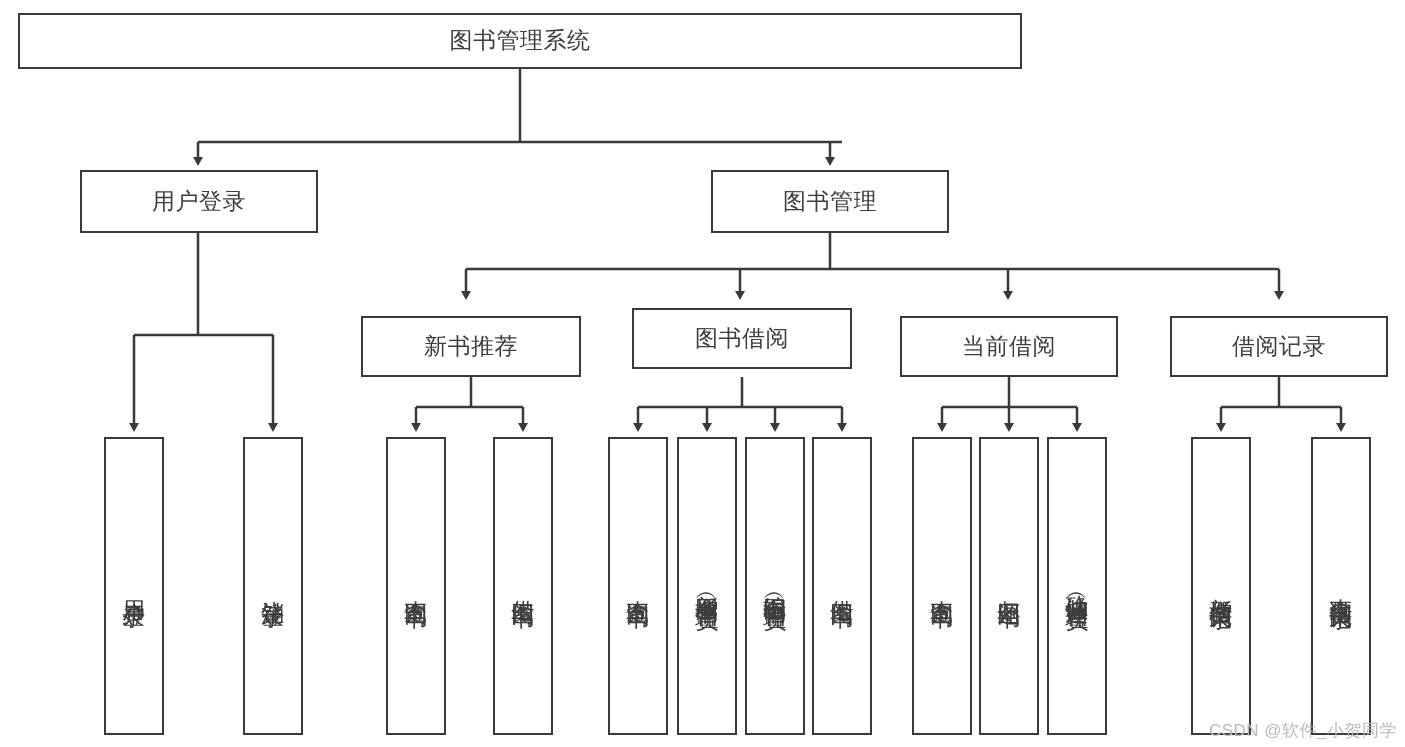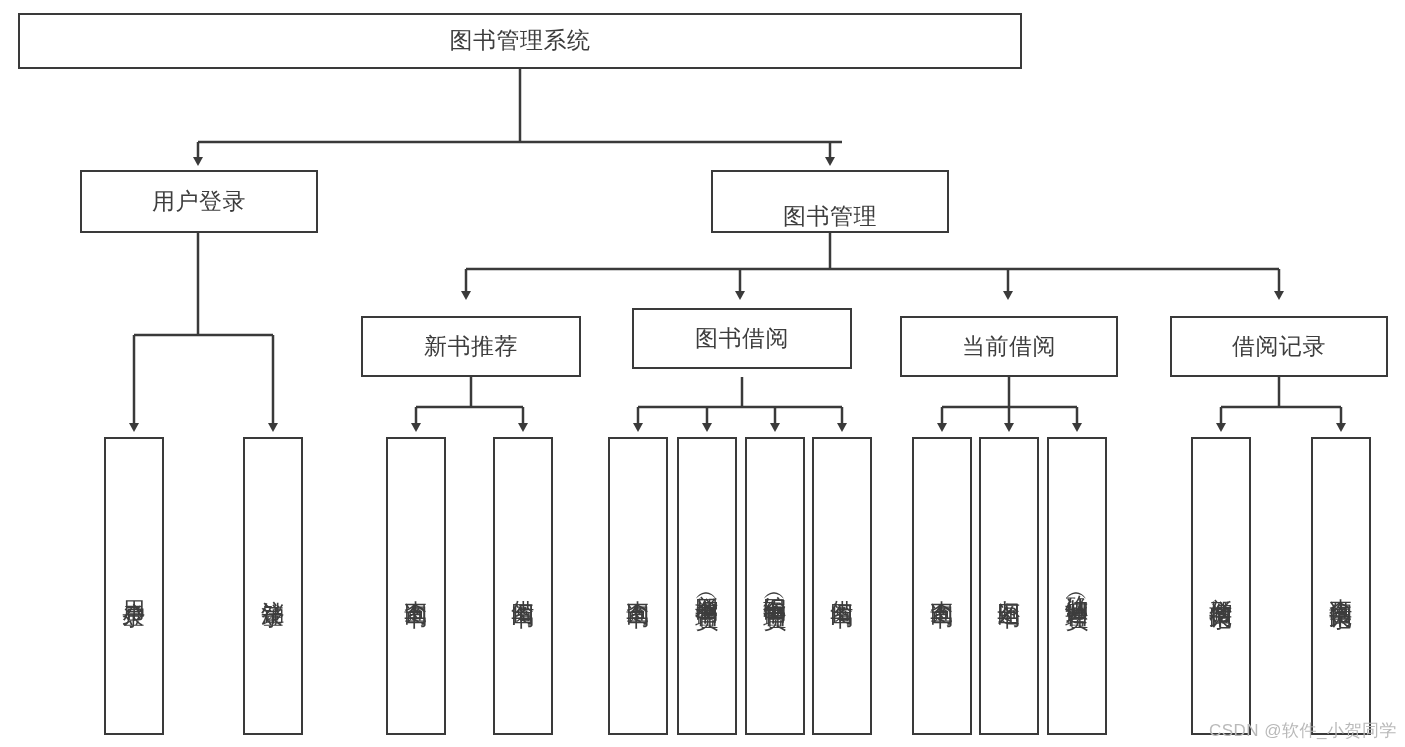--- a/index.html
+++ b/index.html
@@ -123,21 +123,21 @@
   </svg>
 
   <div class="node horizontal" style="left:18px; top:13px; width:1004px; height:56px;">
     <span>图书管理系统</span>
   </div>
 
   <div class="node horizontal" style="left:80px; top:170px; width:238px; height:63px;">
     <span>用户登录</span>
   </div>
 
-  <div class="node horizontal" style="left:711px; top:170px; width:238px; height:63px;align-items:flex-end;">
+  <div class="node horizontal" style="left:711px; top:170px; width:238px; height:63px;">
     <span>图书管理</span>
   </div>
 
   <div class="node horizontal" style="left:361px; top:316px; width:220px; height:61px;justify-content:center;">
     <span>新书推荐</span>
   </div>
 
   <div class="node horizontal" style="left:632px; top:308px; width:220px; height:61px;">
     <span>图书借阅</span>
   </div>

